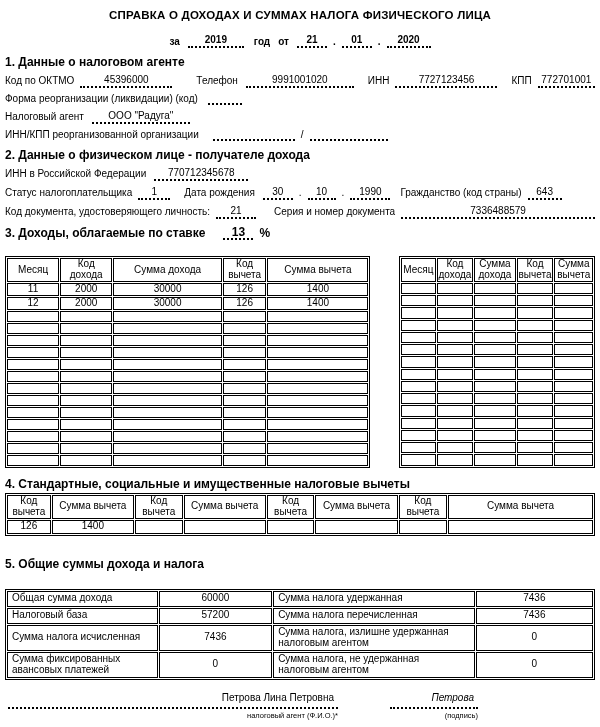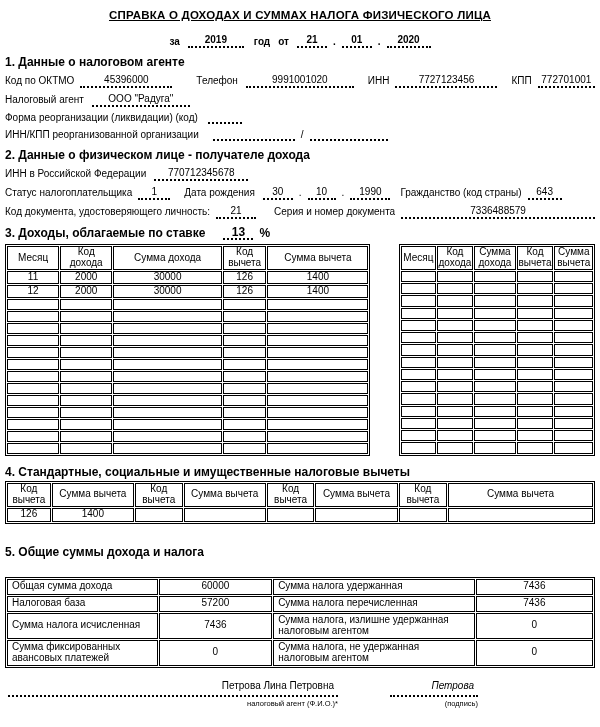--- a/index.html
+++ b/index.html
@@ -6,21 +6,21 @@
   html,body { margin:0; padding:0; background:#fff; }
   body {
     width:600px; height:727px; overflow:hidden;
     font-family:"Liberation Sans", sans-serif;
     font-size:10px; color:#000;
   }
   .page { padding:5px 5px 0 5px; }
 
   .doc-title {
     text-align:center; font-weight:bold; font-size:11.5px;
-    margin:4px 0 0 0; letter-spacing:0.2px;text-decoration:underline;
+    margin:4px 0 0 0; letter-spacing:0.2px;
   }
   .subtitle {
     display:flex; justify-content:center; align-items:flex-end;
     font-weight:bold; margin-top:13px; line-height:12px;
   }
   .subtitle .dot-field { font-weight:bold; }
 
   .sec { font-weight:bold; margin:7px 0 1px 0; font-size:12px; }
 
   .frow { display:flex; align-items:center; margin-top:5px; line-height:12px; }
@@ -31,21 +31,21 @@
     min-height:12px; line-height:12px; vertical-align:bottom;
     white-space:nowrap;
   }
   .grow { flex:1 1 auto; }
 
   table { border-collapse:separate; border-spacing:1px; border:1px solid #000; background:#fff; }
   th, td {
     border:1px solid #000; font-weight:normal; text-align:center;
     font-size:10px; line-height:1.08; padding:0 1px;
   }
-  .tables3 { display:flex; margin-top:4px; }
+  .tables3 { display:flex; margin-top:16px; }
   .t3l { width:366px; }
   .t3r { width:196px; margin-left:29px; }
   .t3 th { height:24px; }
   .t3 td { height:11px; }
 
   .t4 { width:590px; margin-top:2px; }
   .t4 th { height:24px; }
   .t4 td { height:14px; }
 
   .t5 { width:590px; margin-top:18px; }
@@ -96,27 +96,27 @@
     <span class="dot-field sp6" style="width:92px">45396000</span>
     <span class="lbl sp24">Телефон</span>
     <span class="dot-field sp8" style="width:108px">9991001020</span>
     <span class="lbl sp14">ИНН</span>
     <span class="dot-field sp6" style="width:102px">7727123456</span>
     <span class="lbl sp14">КПП</span>
     <span class="dot-field sp6 grow">772701001</span>
   </div>
 
   <div class="frow">
+    <span class="lbl">Форма реорганизации (ликвидации) (код)</span>
+    <span class="dot-field sp10" style="width:34px"></span>
+  </div>
+
+  <div class="frow">
     <span class="lbl">Налоговый агент</span>
     <span class="dot-field sp8" style="width:98px">ООО "Радуга"</span>
-  </div>
-
-  <div class="frow">
-    <span class="lbl">Форма реорганизации (ликвидации) (код)</span>
-    <span class="dot-field sp10" style="width:34px"></span>
   </div>
 
   <div class="frow">
     <span class="lbl">ИНН/КПП реорганизованной организации</span>
     <span class="dot-field sp14" style="width:82px"></span>
     <span class="lbl sp6">/</span>
     <span class="dot-field sp6" style="width:78px"></span>
   </div>
 
   <div class="sec">2. Данные о физическом лице - получателе дохода</div>
@@ -455,21 +455,21 @@
         <col style="width:119px">
       </colgroup>
     <tbody>
         <tr>
           <td>Общая сумма дохода</td>
           <td>60000</td>
           <td>Сумма налога удержанная</td>
           <td>7436</td>
         </tr>
         <tr>
-          <td>Налоговая база</td>
+          <td>Налоговый база</td>
           <td>57200</td>
           <td>Сумма налога перечисленная</td>
           <td>7436</td>
         </tr>
         <tr>
           <td>Сумма налога исчисленная</td>
           <td>7436</td>
           <td>Сумма налога, излишне удержанная налоговым агентом</td>
           <td>0</td>
         </tr>

